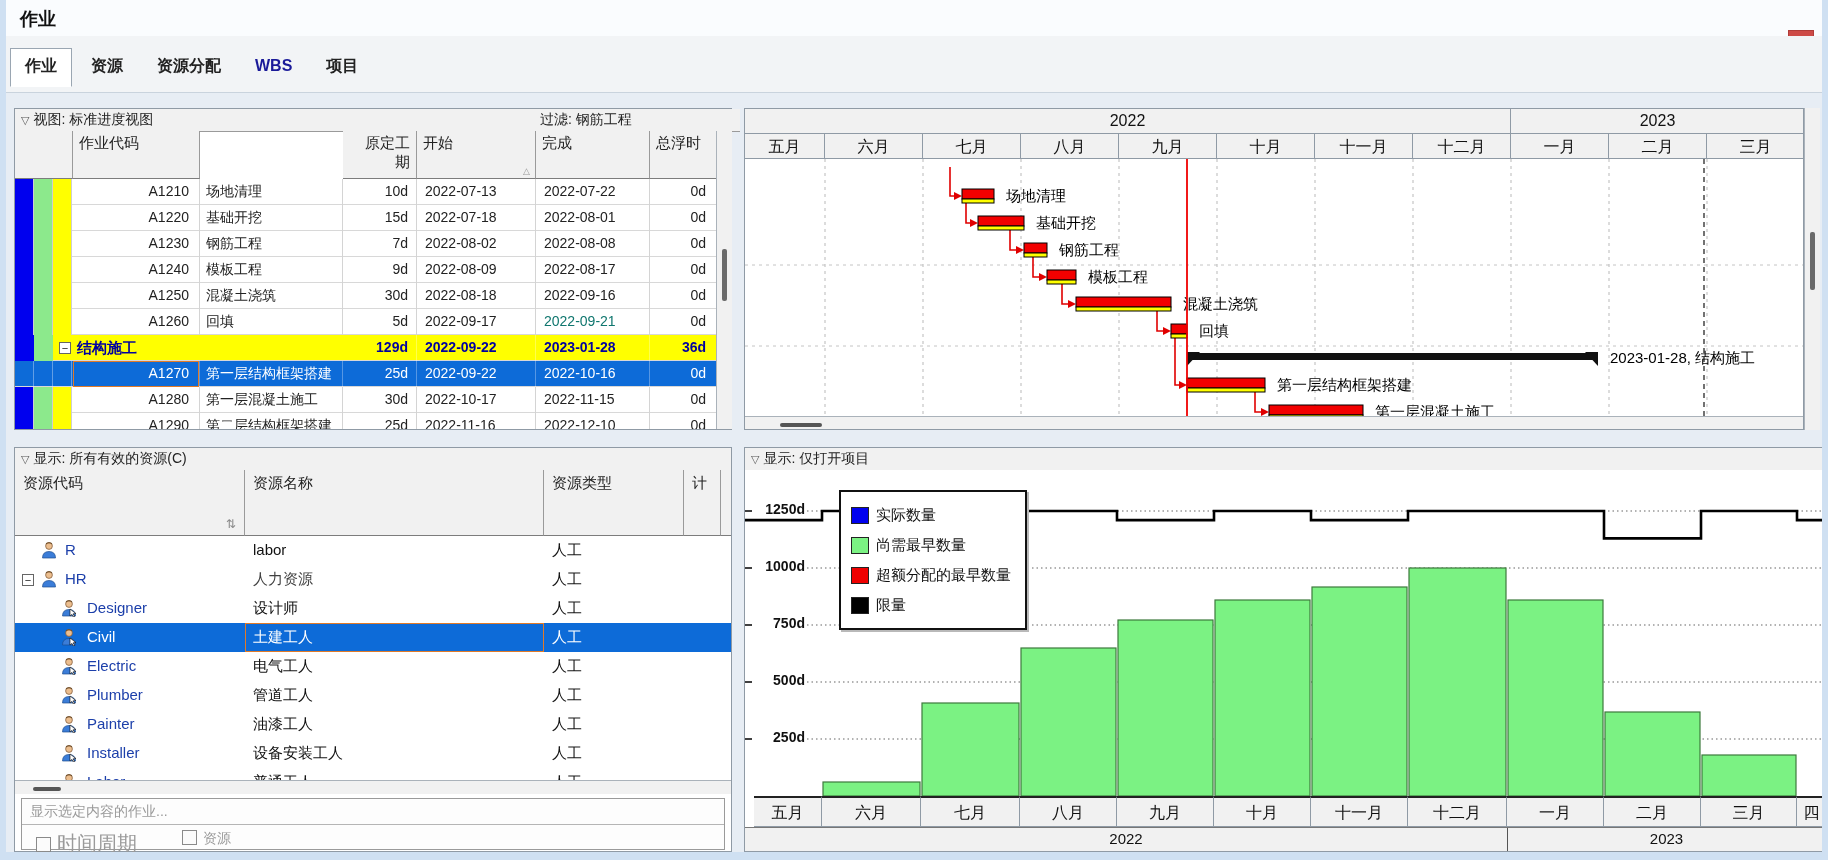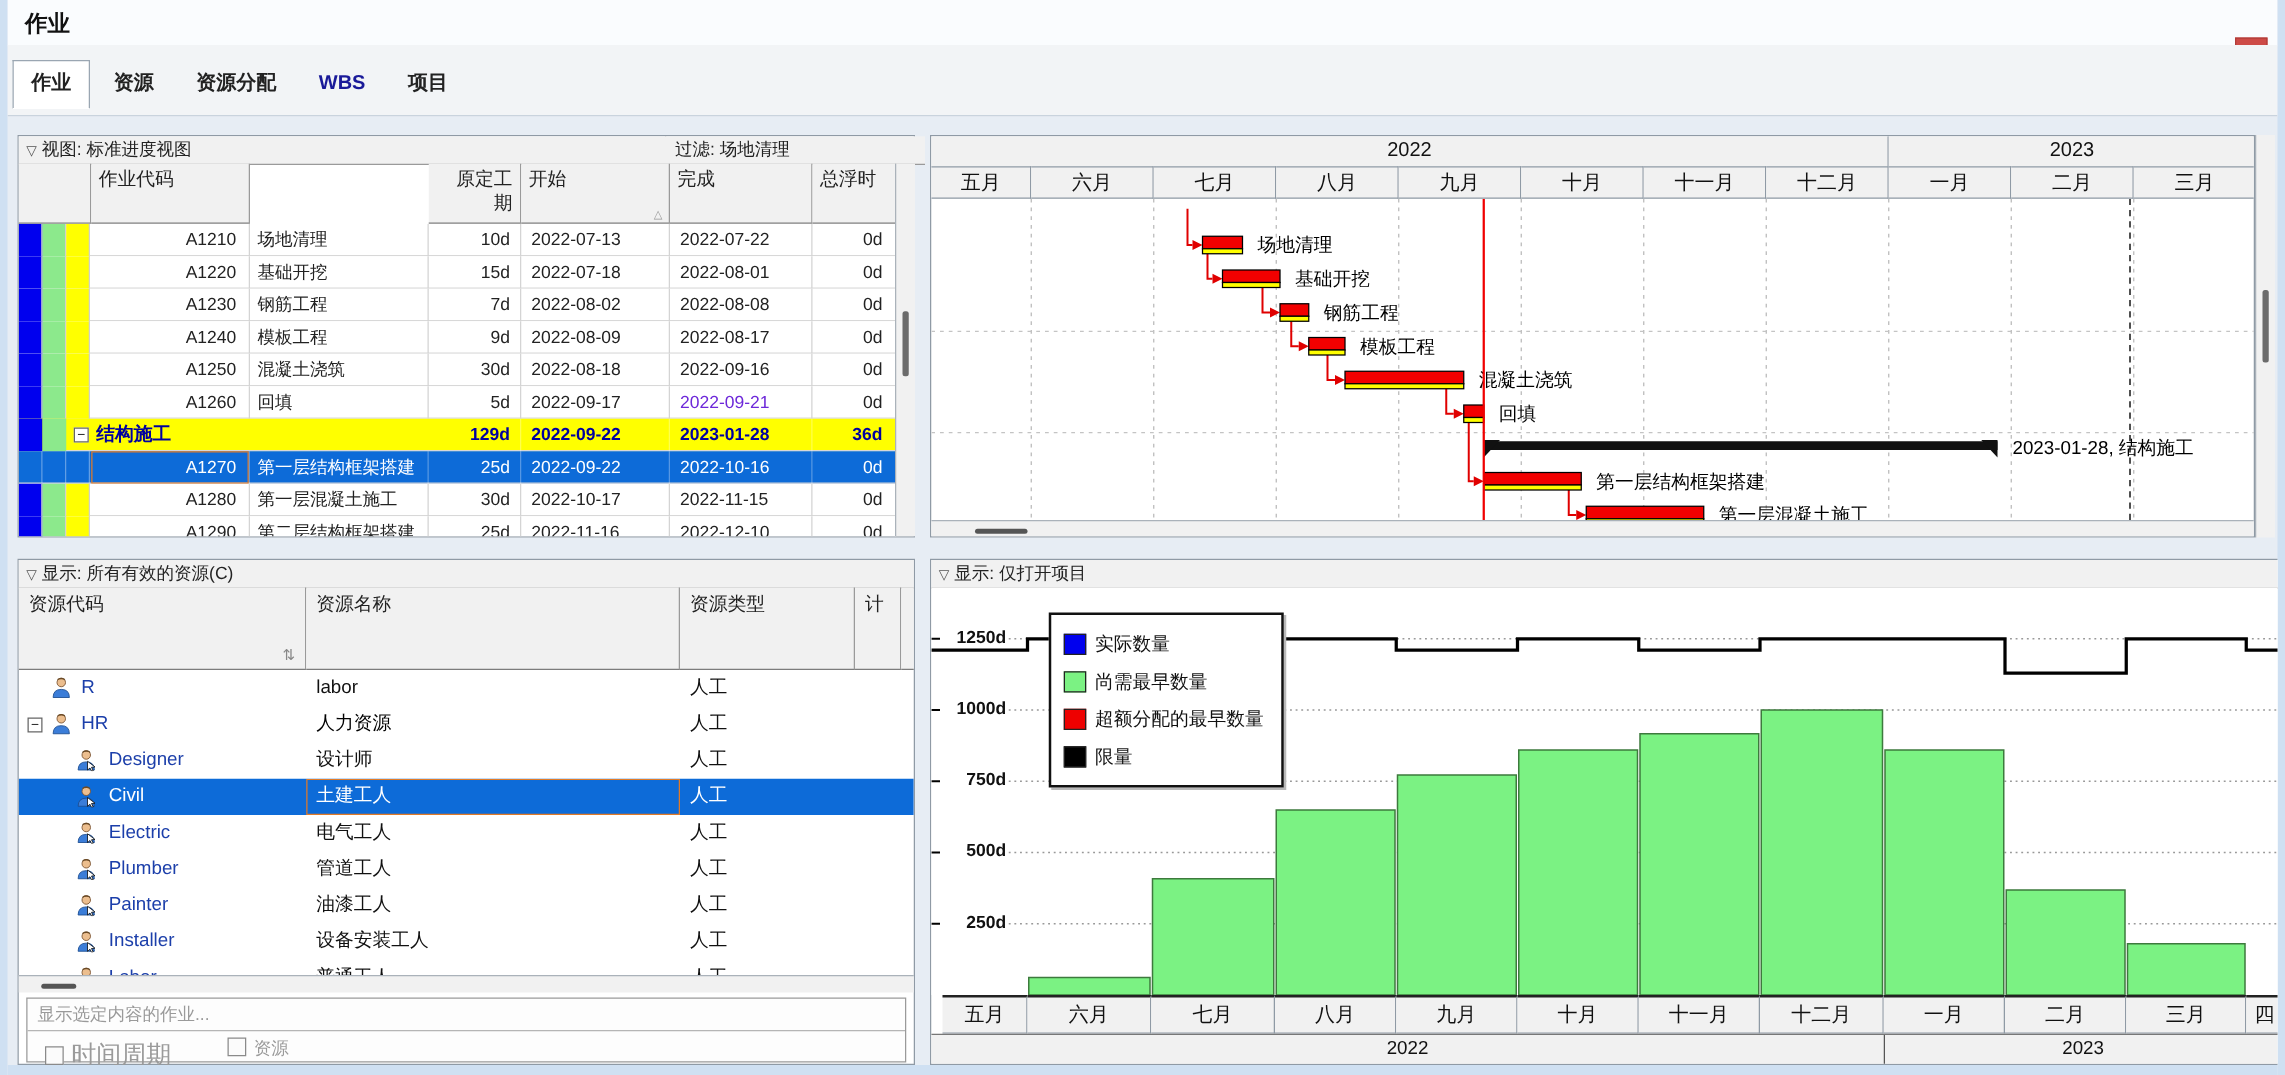--- a/index.html
+++ b/index.html
@@ -49,21 +49,21 @@
 
   <div class="titlebar">
     <span class="title">作业</span>
   </div>
   <button class="closebtn">×</button>
 
   <div class="tabbar" id="tabbar"><div class="tab active">作业</div><div class="tab">资源</div><div class="tab">资源分配</div><div class="tab wbs">WBS</div><div class="tab">项目</div></div>
 
   <div class="panel" id="act-panel" style="left:8px;top:108px;width:718px;height:322px;">
     <div class="hdrbar" style="width:517px;border-right:1px solid #9a9a9a;"><span class="tri">▽</span><span>视图: 标准进度视图</span></div>
-    <div class="hdrbar" style="left:517px;width:200px;padding-left:8px;"><span>过滤: 场地清理</span></div>
+    <div class="hdrbar" style="left:517px;width:200px;padding-left:8px;"><span>过滤: 钢筋工程</span></div>
     <div id="act-cols" class="abs" style="left:0;top:22px;width:702px;height:48px;">
         <div style="position: absolute; left: 0px; top: 0px; width: 58px; height: 48px; background: rgb(241, 241, 241); border-right: 1px solid rgb(154, 154, 154); border-bottom: 1px solid rgb(124, 124, 124); box-sizing: border-box;"></div>
         <div class="colhdr" style="left: 58px; top: 0px; width: 127px; height: 48px; padding: 3px 6px;">
           <div>作业代码</div>
         </div>
         <div class="colhdr" style="left: 328px; top: 0px; width: 74px; height: 48px; padding: 3px 6px;">
           <div style="width: 52px; margin-left: auto; text-align: right;">原定工期</div>
         </div>
         <div class="colhdr" style="left: 402px; top: 0px; width: 119px; height: 48px; padding: 3px 6px;">
           <div>开始</div>
@@ -133,21 +133,21 @@
           <div class="cell" style="left: 635px; top: 0px; width: 67px; height: 26px; text-align: right; padding-right: 10px; color: rgb(34, 34, 34); font-weight: normal;">0d</div>
         </div>
         <div class="trow" style="top: 130px;">
           <div class="band" style="left: 0px; width: 19px; background: rgb(0, 0, 238);"></div>
           <div class="band" style="left: 19px; width: 19px; background: rgb(140, 233, 140);"></div>
           <div class="band" style="left: 38px; width: 19px; background: rgb(255, 255, 0);"></div>
           <div class="cell" style="left: 58px; top: 0px; width: 127px; height: 26px; text-align: right; padding-right: 10px; color: rgb(34, 34, 34); font-weight: normal;">A1260</div>
           <div class="cell" style="left: 185px; top: 0px; width: 143px; height: 26px; text-align: left; padding-left: 6px; color: rgb(34, 34, 34); font-weight: normal;">回填</div>
           <div class="cell" style="left: 328px; top: 0px; width: 74px; height: 26px; text-align: right; padding-right: 8px; color: rgb(34, 34, 34); font-weight: normal;">5d</div>
           <div class="cell" style="left: 402px; top: 0px; width: 119px; height: 26px; text-align: left; padding-left: 8px; color: rgb(34, 34, 34); font-weight: normal;">2022-09-17</div>
-          <div class="cell" style="left: 521px; top: 0px; width: 114px; height: 26px; text-align: left; padding-left: 8px; color: #6d28d9; font-weight: normal;">2022-09-21</div>
+          <div class="cell" style="left: 521px; top: 0px; width: 114px; height: 26px; text-align: left; padding-left: 8px; color: #0f766e; font-weight: normal;">2022-09-21</div>
           <div class="cell" style="left: 635px; top: 0px; width: 67px; height: 26px; text-align: right; padding-right: 10px; color: rgb(34, 34, 34); font-weight: normal;">0d</div>
         </div>
         <div class="trow" style="top: 156px; background: rgb(255, 255, 0);">
           <div style="position: absolute; left: 0px; width: 19px; top: 0px; height: 26px; background: rgb(0, 0, 238);"></div>
           <div style="position: absolute; left: 19px; width: 19px; top: 0px; height: 26px; background: rgb(140, 233, 140);"></div>
           <div class="expander" style="left: 44px; top: 7px;">−</div>
           <div style="position: absolute; left: 62px; top: 0px; width: 260px; font-size: 15px; line-height: 25px; color: rgb(0, 0, 160); font-weight: bold;">结构施工</div>
           <div class="cell" style="left: 328px; top: 0px; width: 74px; height: 26px; text-align: right; padding-right: 8px; color: rgb(0, 0, 160); font-weight: bold; border-right: 1px solid rgba(255, 255, 255, 0.3);">129d</div>
           <div class="cell" style="left: 402px; top: 0px; width: 119px; height: 26px; text-align: left; padding-left: 8px; color: rgb(0, 0, 160); font-weight: bold; border-right: 1px solid rgba(255, 255, 255, 0.3);">2022-09-22</div>
           <div class="cell" style="left: 521px; top: 0px; width: 114px; height: 26px; text-align: left; padding-left: 8px; color: rgb(0, 0, 160); font-weight: bold; border-right: 1px solid rgba(255, 255, 255, 0.3);">2023-01-28</div>
@@ -315,21 +315,21 @@
           <span style="position: absolute; left: 529px; top: 0px; font-size: 15px; line-height: 28px; padding-left: 8px; color: rgb(17, 17, 17);">人工</span>
         </div>
         <div style="position: absolute; left: 0px; top: 29px; width: 716px; height: 29px; box-sizing: border-box;">
           <div class="expander" style="left: 7px; top: 9px;">−</div>
           <span style="position: absolute; left: 26px; top: 5px; width: 16px; height: 18px;"><svg width="16" height="18" viewBox="0 0 16 18">
               <circle cx="8" cy="5" r="3.4" fill="#ecbe8e" stroke="#7a5230" stroke-width="0.7"></circle>
               <path d="M4.6 3.4 Q8 1.2 11.4 3.4 L10.8 2 Q8 0.4 5.2 2 Z" fill="#6a4a26"></path>
               <path d="M1.5 17 Q1.5 10.5 8 10.5 Q14.5 10.5 14.5 17 Z" fill="#3b7dd8" stroke="#1d4e91" stroke-width="0.7"></path>
             </svg></span>
           <span style="position: absolute; left: 50px; top: 0px; font-size: 15px; line-height: 28px; color: rgb(28, 63, 170);">HR</span>
-          <span style="position: absolute; left: 230px; top: 0px; width: 299px; height: 29px; font-size: 15px; line-height: 28px; padding-left: 8px; box-sizing: border-box; color: #000000;">人力资源</span>
+          <span style="position: absolute; left: 230px; top: 0px; width: 299px; height: 29px; font-size: 15px; line-height: 28px; padding-left: 8px; box-sizing: border-box; color: #404040;">人力资源</span>
           <span style="position: absolute; left: 529px; top: 0px; font-size: 15px; line-height: 28px; padding-left: 8px; color: rgb(17, 17, 17);">人工</span>
         </div>
         <div style="position: absolute; left: 0px; top: 58px; width: 716px; height: 29px; box-sizing: border-box;">
           <span style="position: absolute; left: 46px; top: 5px; width: 16px; height: 18px;"><svg width="16" height="18" viewBox="0 0 16 18">
               <circle cx="8" cy="5" r="3.4" fill="#ecbe8e" stroke="#7a5230" stroke-width="0.7"></circle>
               <path d="M4.6 3.4 Q8 1.2 11.4 3.4 L10.8 2 Q8 0.4 5.2 2 Z" fill="#6a4a26"></path>
               <path d="M1.5 17 Q1.5 10.5 8 10.5 Q14.5 10.5 14.5 17 Z" fill="#3b7dd8" stroke="#1d4e91" stroke-width="0.7"></path>
               <path d="M9 10 L15 14.6 L12.2 14.8 L13.6 17.6 L12.2 17.8 L11 15.4 L9 17 Z" fill="#fff" stroke="#000" stroke-width="0.6"></path>
             </svg></span>
           <span style="position: absolute; left: 72px; top: 0px; font-size: 15px; line-height: 28px; color: rgb(28, 63, 170);">Designer</span>

